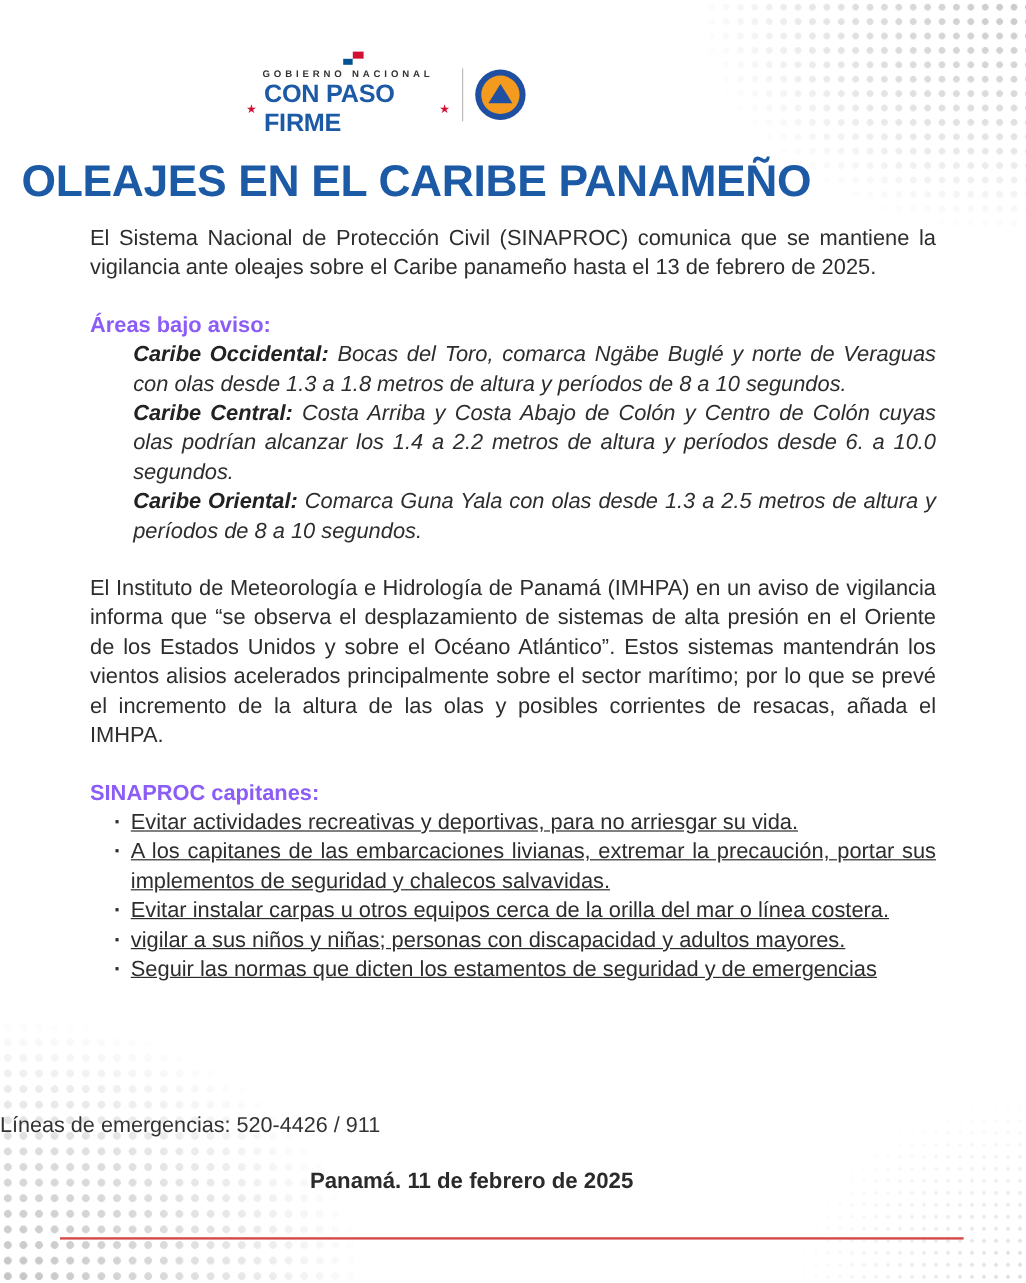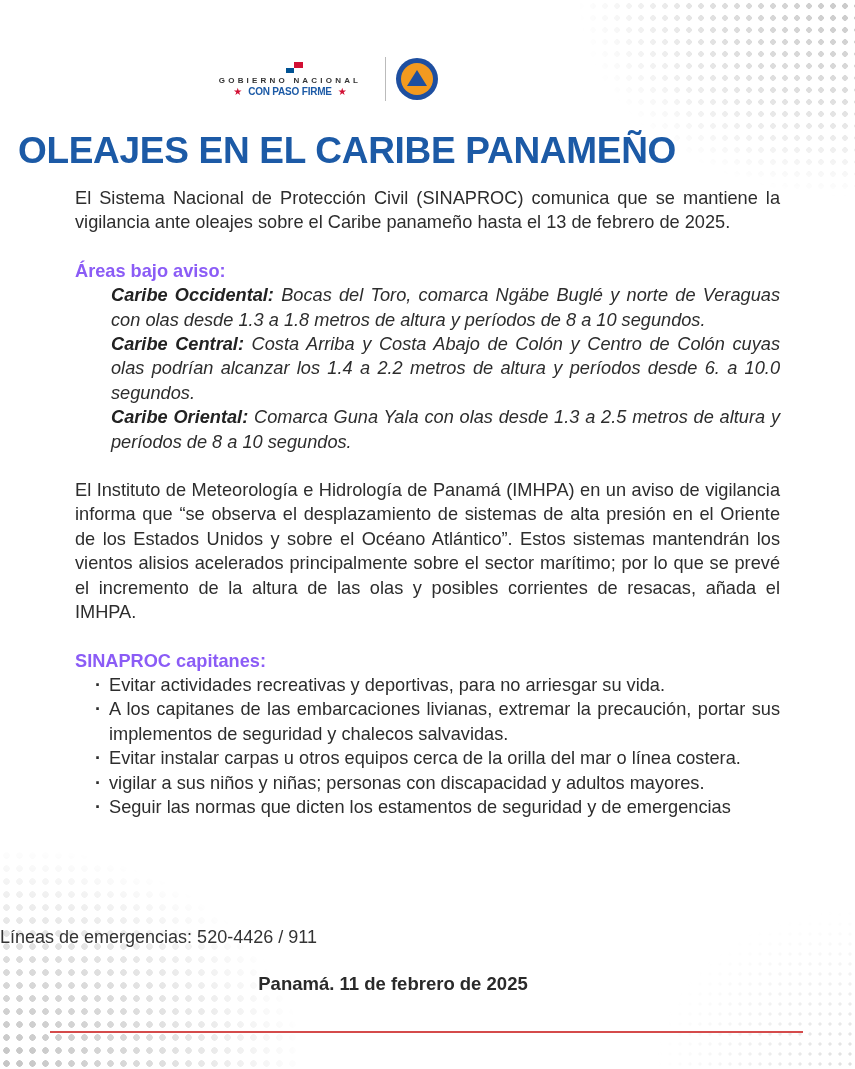--- a/index.html
+++ b/index.html
@@ -32,40 +32,40 @@
     .header { position: absolute; top: 55px; left: 205px; height: 48px; display: flex; align-items: center; }
     .gob { display: flex; flex-direction: column; align-items: center; width: 170px; }
     .flag { width: 17px; height: 11px; position: relative; margin-bottom: 3px; margin-left: 8px; }
     .flag .q1 { position: absolute; left: 0; top: 0; width: 8px; height: 5px; background: #fff; }
     .flag .q2 { position: absolute; right: 0; top: 0; width: 9px; height: 6px; background: #d21034; }
     .flag .q3 { position: absolute; left: 0; bottom: 0; width: 8px; height: 5px; background: #005293; }
     .flag .q4 { position: absolute; right: 0; bottom: 0; width: 9px; height: 5px; background: #fff; }
     .gob-top { font-size: 8px; letter-spacing: 3.2px; color: #333; font-weight: bold; }
     .gob-bottom { display: flex; align-items: center; gap: 6px; margin-top: 1px; }
     .star { color: #d21034; font-size: 10px; }
-    .gob-main { color: #1c5aa6; font-weight: bold; font-size: 10px; letter-spacing: -0.2px; }
+    .gob-main { color: #1c5aa6; font-weight: bold; font-size: 21px; letter-spacing: -0.2px; }
     .vdivider { width: 1px; height: 44px; background: #bbbbbb; margin: 0 10px 0 10px; }
     .shield { width: 42px; height: 42px; border-radius: 50%; background: #1e4fa0; display: flex; align-items: center; justify-content: center; }
     .shield-inner { width: 32px; height: 32px; border-radius: 50%; background: #f39a1f; display: flex; align-items: center; justify-content: center; }
     .tri { width: 0; height: 0; border-left: 10px solid transparent; border-right: 10px solid transparent; border-bottom: 16px solid #1e4fa0; margin-top: -2px; }
     .min-text { margin-left: 8px; line-height: 1.2; }
     .min-title { font-size: 10px; font-weight: bold; color: #333; }
     .min-sub { font-size: 10.5px; color: #444; }
 
     .title { position: absolute; top: 130px; left: 0; width: 694px; text-align: center;
       font-size: 37px; font-weight: bold; color: #1c5aa6; letter-spacing: -0.3px; }
 
     .content { position: absolute; left: 75px; top: 186px; width: 705px; font-size: 18.2px; line-height: 24.4px; color: #2d2d2d; }
     .just { text-align: justify; text-align-last: left; }
     .para { margin-bottom: 24px; }
     .heading { font-weight: bold; color: #8b5cf6; }
     .area { padding-left: 36px; text-align: justify; font-style: italic; }
     .area b { font-weight: bold; color: #222; }
     .recs { list-style: none; padding-left: 24px; }
-    .recs li { position: relative; padding-left: 10px; text-align: justify; }
+    .recs li { position: relative; padding-left: 10px; text-align: justify; text-decoration: underline; }
     .recs li::before { content: "·"; position: absolute; left: -4px; top: 0; font-weight: bold; }
     .phones { position: absolute; top: 927px; left: 0; width: 855px; text-align: left; font-size: 18px; color: #333; }
     .date { position: absolute; top: 973px; left: 0; width: 786px; text-align: center; font-size: 18.5px; font-weight: bold; color: #2a2a2a; }
     .redline { position: absolute; top: 1031px; left: 50px; width: 753px; height: 2px; background: #d54b4b; }
   </style>
 </head>
 <body>
 
 <div class="bg-dots tr"></div>
 <div class="bg-dots bl"></div>

